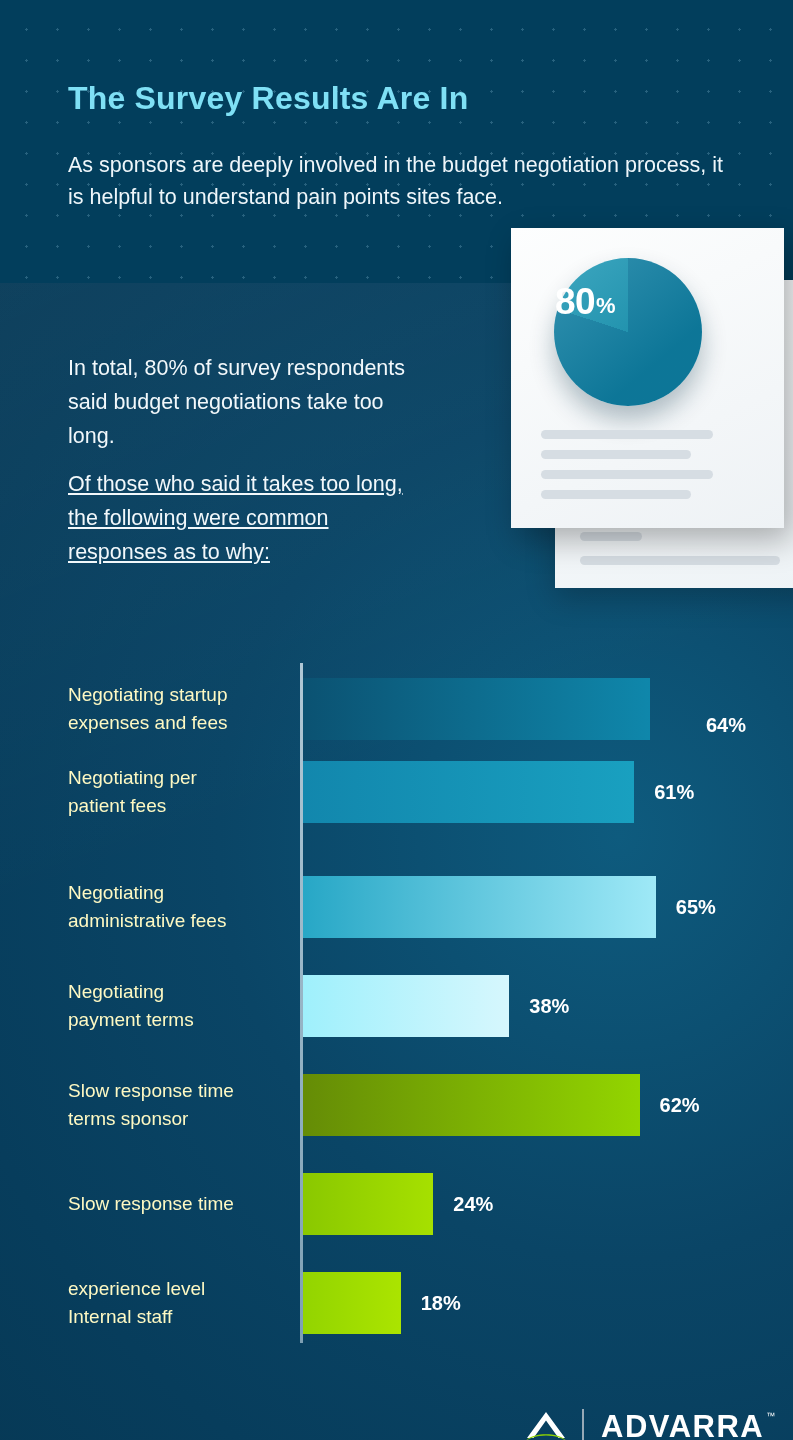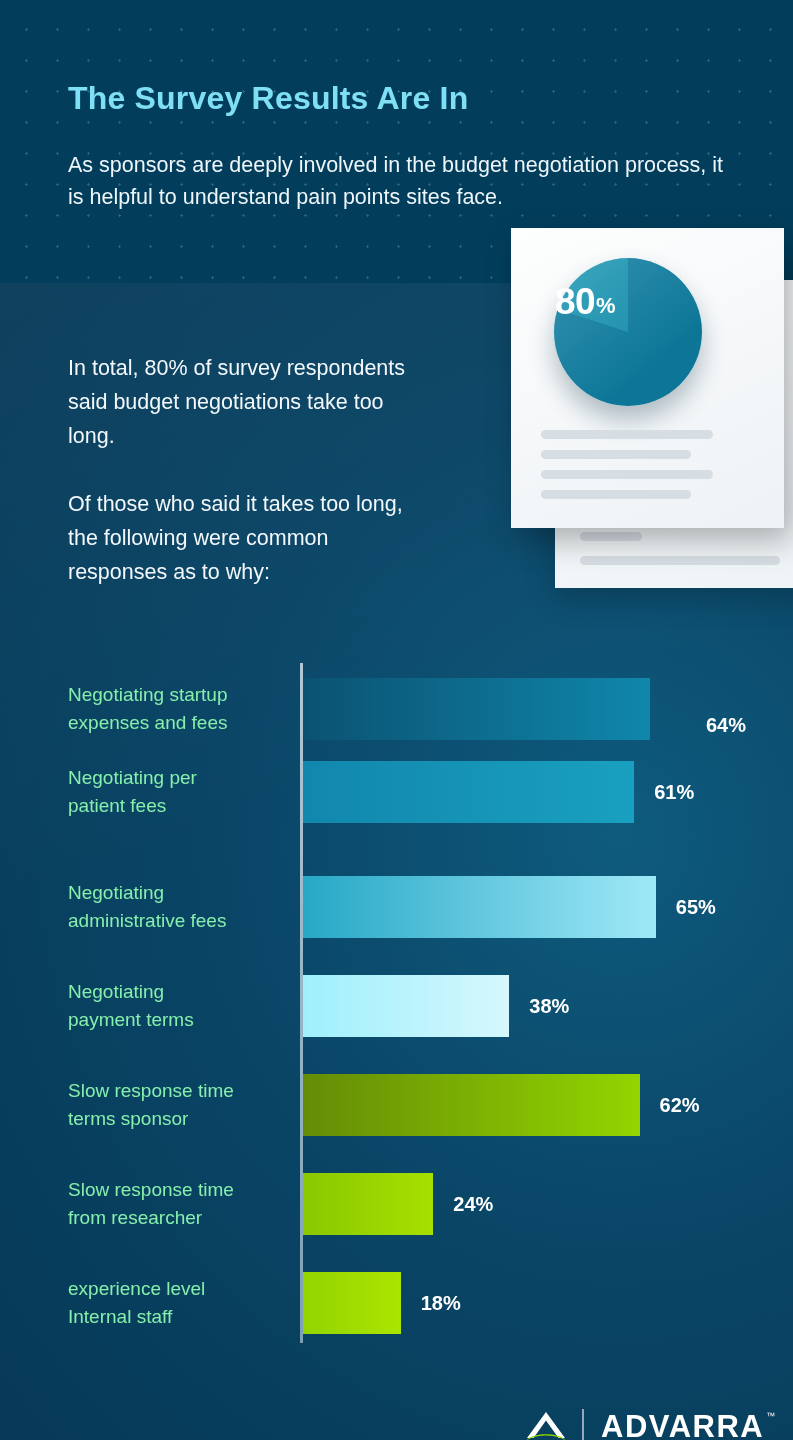--- a/index.html
+++ b/index.html
@@ -67,21 +67,21 @@
     max-width: 660px;
   }
 
   
   .intro { position: absolute; left: 68px; top: 352px; width: 360px; }
   .intro p {
     color: #f2f8fb;
     font-size: 21.5px;
     line-height: 1.58;
   }
-  .intro p + p { margin-top: 34px; }
+  .intro p + p { margin-top: 14px; text-decoration: underline; }
 
   
   .doc-art {
     position: absolute;
     left: 475px;
     top: 228px;
     width: 340px;
     height: 360px;
   }
   .doc-back {
@@ -145,21 +145,21 @@
     position: absolute;
     left: 0;
     width: 660px;
     height: 62px;
   }
   .row-label {
     position: absolute;
     left: 0; top: 50%;
     transform: translateY(-50%);
     width: 222px;
-    color: #86efac;
+    color: #fef9c3;
     font-size: 19px;
     line-height: 1.45;
   }
   .bar {
     position: absolute;
     left: 235px; top: 0;
     height: 62px;
   }
   .bar-value {
     position: absolute;
@@ -284,21 +284,20 @@
           <div class="row-label">
             <div>Slow response time</div>
             <div>terms sponsor</div>
           </div>
           <div class="bar" style="width: 336.571px; background: linear-gradient(90deg, rgb(101, 140, 6) 0%, rgb(147, 213, 0) 100%);"></div>
           <div class="bar-value" style="left: 591.571px;">62%</div>
         </div>
         <div class="row" style="top: 515px;">
           <div class="row-label">
             <div>Slow response time</div>
-            <div>from researcher</div>
           </div>
           <div class="bar" style="width: 130.286px; background: linear-gradient(90deg, rgb(138, 200, 0) 0%, rgb(166, 224, 0) 100%);"></div>
           <div class="bar-value" style="left: 385.286px;">24%</div>
         </div>
         <div class="row" style="top: 614px;">
           <div class="row-label">
             <div>experience level</div>
             <div>Internal staff</div>
           </div>
           <div class="bar" style="width: 97.7143px; background: linear-gradient(90deg, rgb(147, 212, 0) 0%, rgb(171, 228, 0) 100%);"></div>

